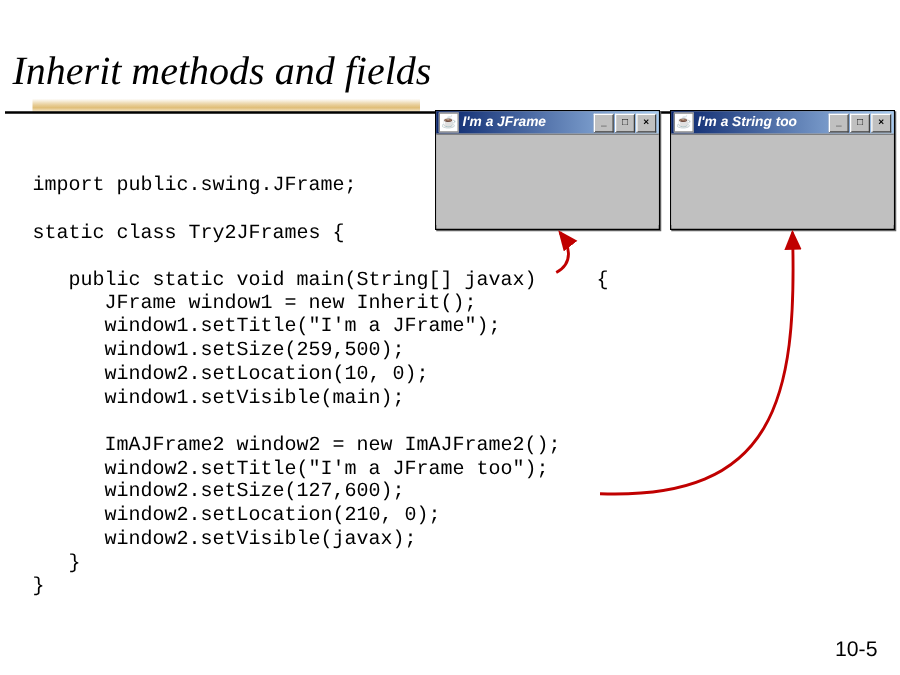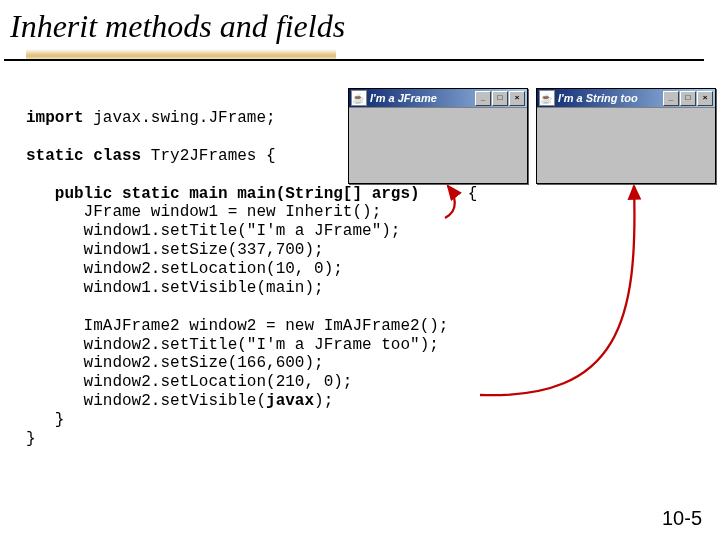--- a/index.html
+++ b/index.html
@@ -10,20 +10,21 @@
     background: #fff;
     font-family: "Times New Roman", serif;
     position: relative;
     overflow: hidden;
   }
   .slide-title {
     font-style: italic;
     font-size: 32px;
     padding: 8px 0 4px 10px;
     color: #000;
+    margin-top: 30px;
   }
   .underline-wrap {
     position: relative;
     height: 12px;
     margin: 0 0 8px 0;
   }
   .underline-smudge {
     position: absolute;
     left: 26px;
     top: 0;
@@ -41,27 +42,27 @@
     background: #000;
   }
   .code {
     font-family: "Courier New", monospace;
     font-size: 16px;
     line-height: 1.18;
     white-space: pre;
     padding: 40px 0 0 26px;
     color: #000;
   }
-  .b { font-weight: bold; }
+  .b { font-weight: normal; }
   .page-num {
     position: absolute;
     right: 18px;
     bottom: 10px;
     font-family: Arial, sans-serif;
-    font-size: 20px;
+    font-size: 17px;
     color: #000;
   }
 
   
   .jwin {
     position: absolute;
     width: 178px;
     height: 94px;
     background: #c0c0c0;
     border: 1px solid #000;
@@ -146,34 +147,34 @@
     <span class="tlabel">I'm a String too</span>
     <span class="wbtns">
       <span class="wbtn">_</span>
       <span class="wbtn">□</span>
       <span class="wbtn">×</span>
     </span>
   </div>
   <div class="body"></div>
 </div>
 
-<div class="code"><span class="b">import</span><span> javax.swing.JFrame;</span>
+<div class="code"><span class="b">import</span><span> public.swing.JFrame;</span>
 
 <span class="b">static class</span><span> Try2JFrames {</span>
 
-<span class="b">   public static main main(String[] args)</span><span>     {</span>
+<span class="b">   public static void main(String[] javax)</span><span>     {</span>
 <span>      JFrame window1 = new Inherit();</span>
 <span>      window1.setTitle("I'm a JFrame");</span>
-<span>      window1.setSize(337,700);</span>
+<span>      window1.setSize(259,500);</span>
 <span>      window2.setLocation(10, 0);</span>
 <span>      window1.setVisible(main);</span>
 
 <span>      ImAJFrame2 window2 = new ImAJFrame2();</span>
 <span>      window2.setTitle("I'm a JFrame too");</span>
-<span>      window2.setSize(166,600);</span>
+<span>      window2.setSize(127,600);</span>
 <span>      window2.setLocation(210, 0);</span>
 <span>      window2.setVisible(</span><span class="b">javax</span><span>);</span>
 <span>   }</span>
 <span>}</span></div>
 
 <svg class="arrows" width="720" height="540">
   <defs>
     <marker id="ah" markerWidth="10" markerHeight="10" refX="6" refY="3" orient="auto">
       <path d="M0,0 L7,3 L0,6 Z" fill="#c00000"></path>
     </marker>

